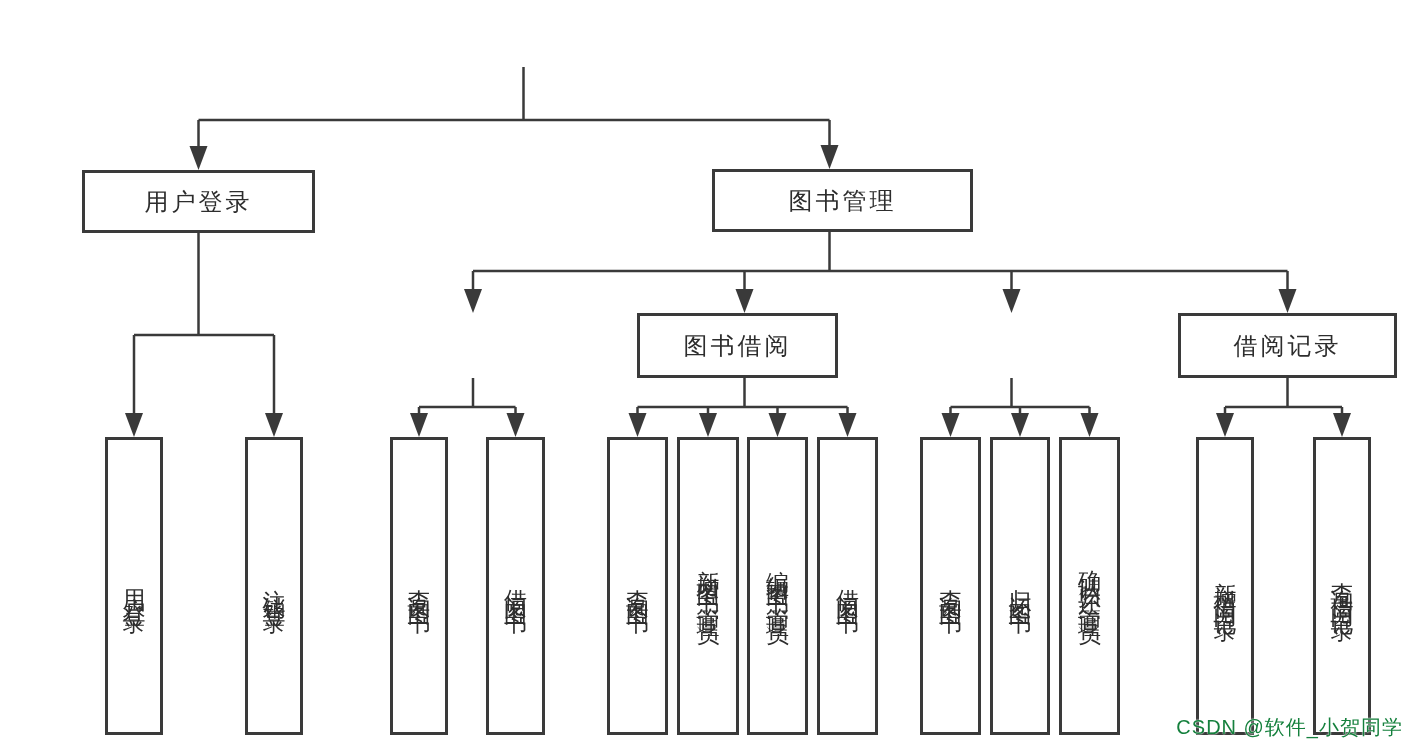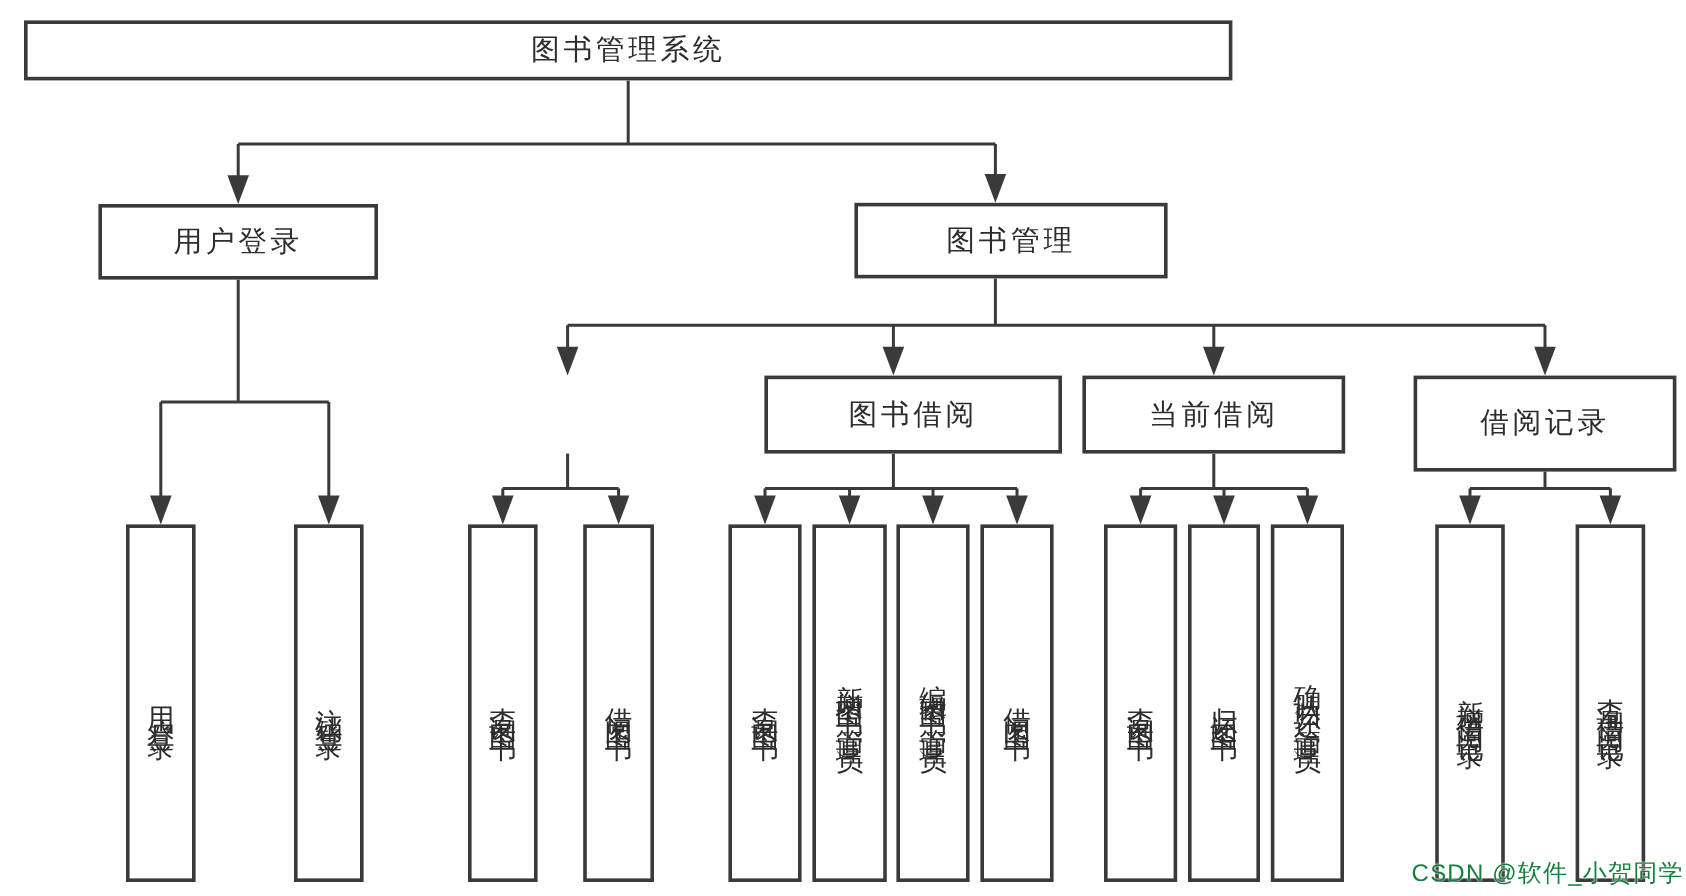--- a/index.html
+++ b/index.html
@@ -122,38 +122,32 @@
       <polygon points="768.5,413 786.5,413 777.5,437"></polygon>
       <polygon points="838.5,413 856.5,413 847.5,437"></polygon>
       <polygon points="941.5,413 959.5,413 950.5,437"></polygon>
       <polygon points="1011,413 1029,413 1020,437"></polygon>
       <polygon points="1080.5,413 1098.5,413 1089.5,437"></polygon>
       <polygon points="1216,413 1234,413 1225,437"></polygon>
       <polygon points="1333,413 1351,413 1342,437"></polygon>
     </g>
   </svg>
 
-  <div class="node" style="left:20px;top:17px;width:1007px;height:50px">
-    <span class="h-label">图书管理系统</span>
-  </div>
 
   <div class="node" style="left:82px;top:170px;width:233px;height:63px">
     <span class="h-label">用户登录</span>
   </div>
   <div class="node" style="left:712px;top:169px;width:261px;height:63px">
     <span class="h-label">图书管理</span>
   </div>
 
-  <div class="node" style="left:637px;top:313px;width:248px;height:65px">
+  <div class="node" style="left:637px;top:313px;width:201px;height:65px">
     <span class="h-label">图书借阅</span>
   </div>
-  <div class="node" style="left:902px;top:313px;width:219px;height:65px">
-    <span class="h-label">当前借阅</span>
-  </div>
-  <div class="node" style="left:1178px;top:313px;width:219px;height:80px">
+  <div class="node" style="left:1178px;top:313px;width:219px;height:65px">
     <span class="h-label">借阅记录</span>
   </div>
 
   <div class="node" style="left:105px;top:437px;width:58px;height:298px">
     <span class="v-label">用户登录</span>
   </div>
   <div class="node" style="left:245px;top:437px;width:58px;height:298px">
     <span class="v-label">注销登录</span>
   </div>
 

